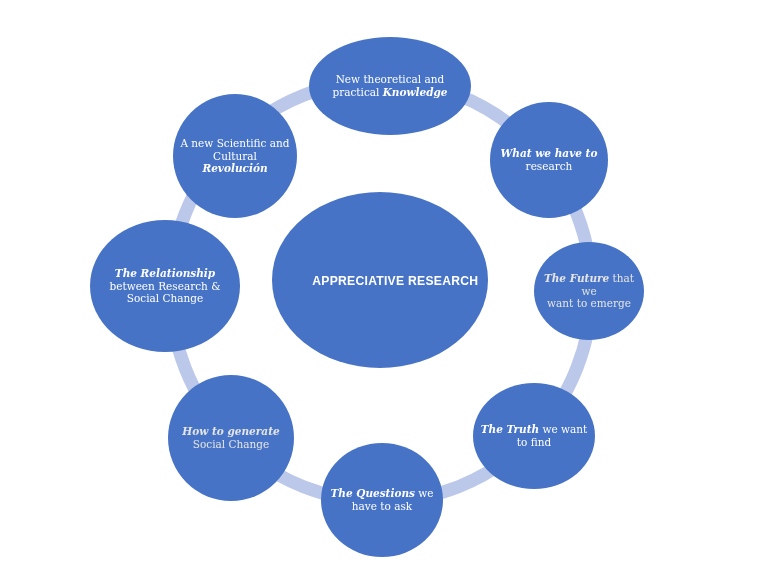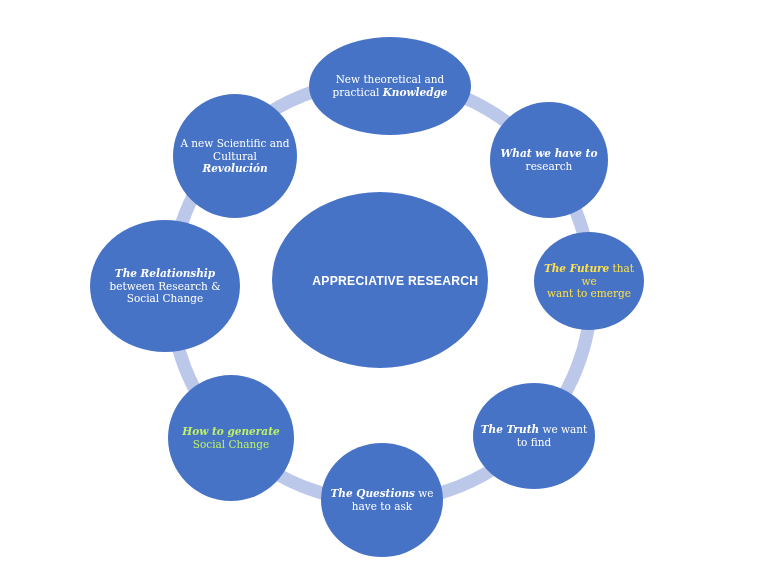--- a/index.html
+++ b/index.html
@@ -54,36 +54,36 @@
   <div class="node" style="left: 490px; top: 102px; width: 118px; height: 116px; background: rgb(70, 115, 197); color: rgb(255, 255, 255);">
     <div class="node-label"><span class="it">What we have to</span><span>
 research</span></div>
   </div>
 
   <div class="node" style="left: 309px; top: 37px; width: 162px; height: 98px; background: rgb(70, 115, 197); color: rgb(255, 255, 255);">
     <div class="node-label"><span>New theoretical and
 practical </span><span class="it">Knowledge</span></div>
   </div>
 
-  <div class="node" style="left: 534px; top: 232px; width: 110px; height: 98px; background: rgb(70, 115, 197); color: #fde047;">
+  <div class="node" style="left: 534px; top: 242px; width: 110px; height: 98px; background: rgb(70, 115, 197); color: #e5e5e5;">
     <div class="node-label"><span class="it">The Future</span><span> that we
 want to emerge</span></div>
   </div>
 
   <div class="node" style="left: 321px; top: 443px; width: 122px; height: 114px; background: rgb(70, 115, 197); color: rgb(255, 255, 255);">
     <div class="node-label"><span class="it">The Questions</span><span> we
 have to ask</span></div>
   </div>
 
   <div class="node" style="left: 473px; top: 383px; width: 122px; height: 106px; background: rgb(70, 115, 197); color: rgb(255, 255, 255);">
     <div class="node-label"><span class="it">The Truth</span><span> we want
 to find</span></div>
   </div>
 
-  <div class="node" style="left: 168px; top: 375px; width: 126px; height: 126px; background: rgb(70, 115, 197); color: #bef264;">
+  <div class="node" style="left: 168px; top: 375px; width: 126px; height: 126px; background: rgb(70, 115, 197); color: #e5e5e5;">
     <div class="node-label"><span class="it">How to generate</span><span>
 Social Change</span></div>
   </div>
 
   <div class="node" style="left: 90px; top: 220px; width: 150px; height: 132px; background: rgb(70, 115, 197); color: rgb(255, 255, 255); justify-content: center;">
     <div class="node-label"><span class="it">The Relationship</span><span>
 between Research &amp;
 Social Change</span></div>
   </div>
 

